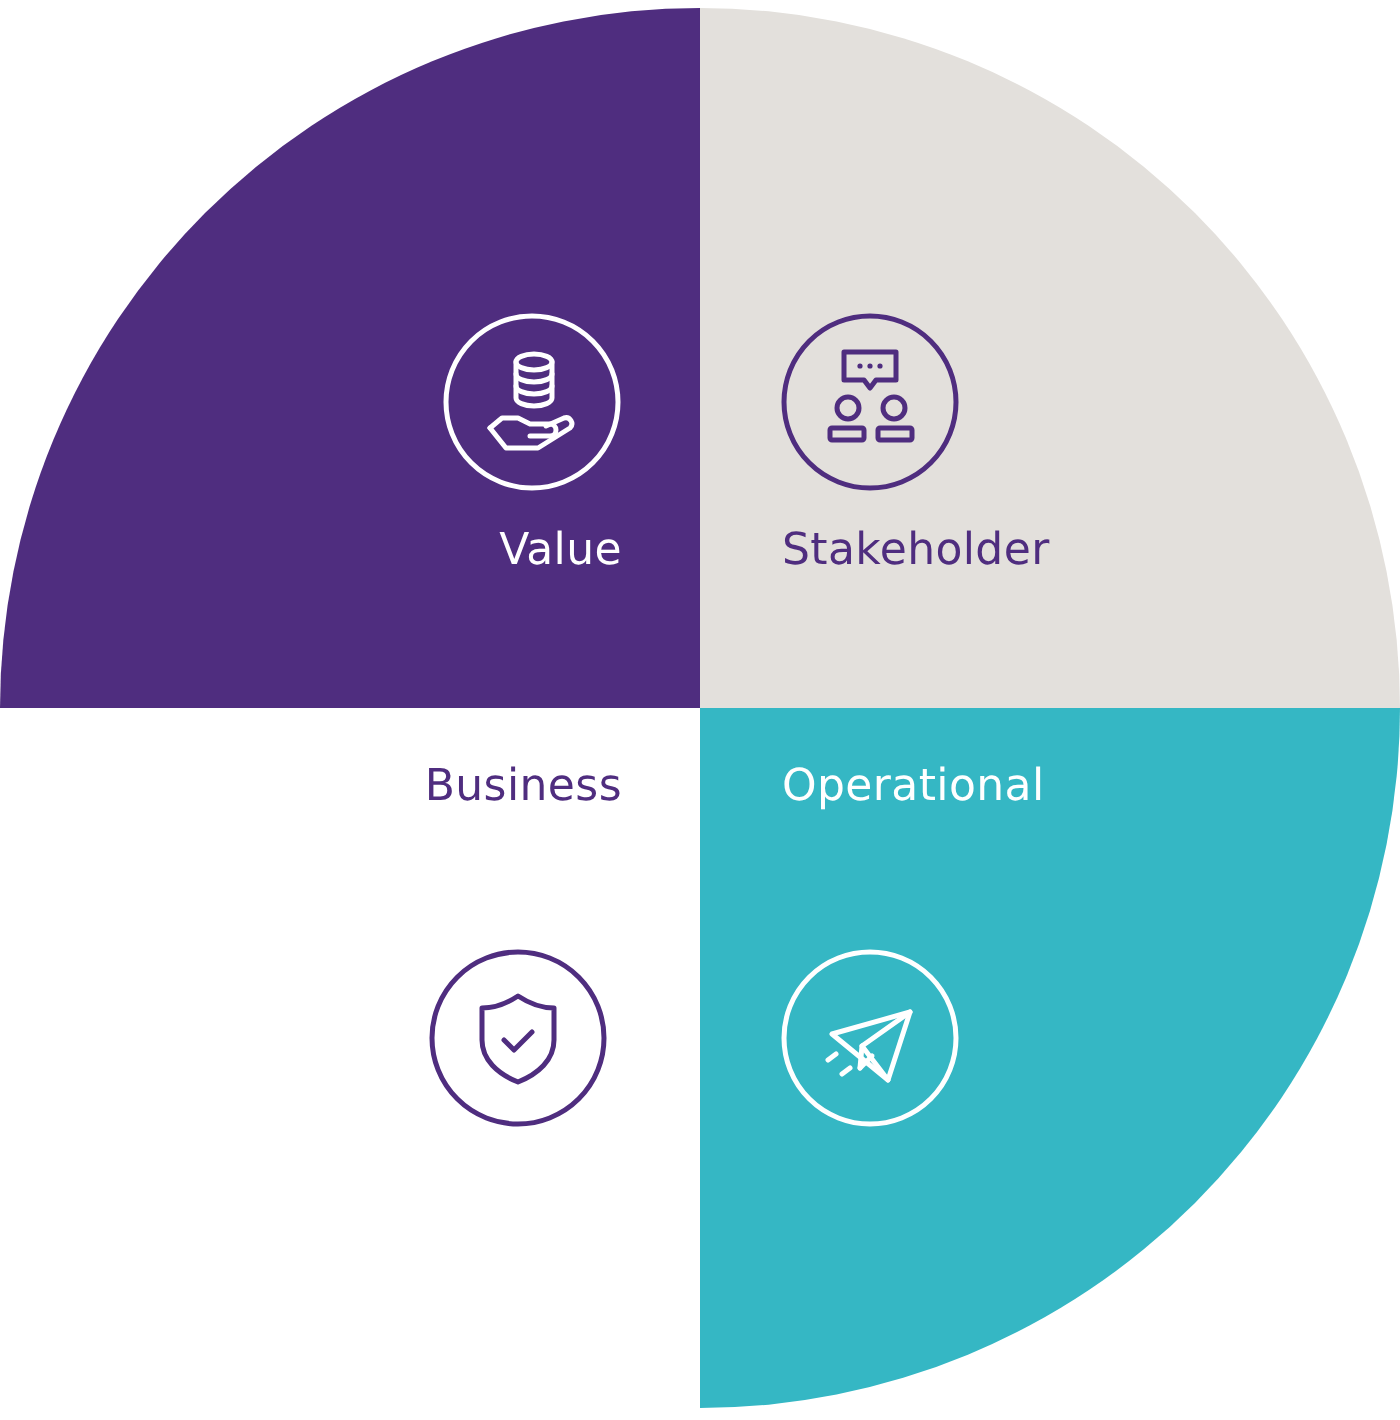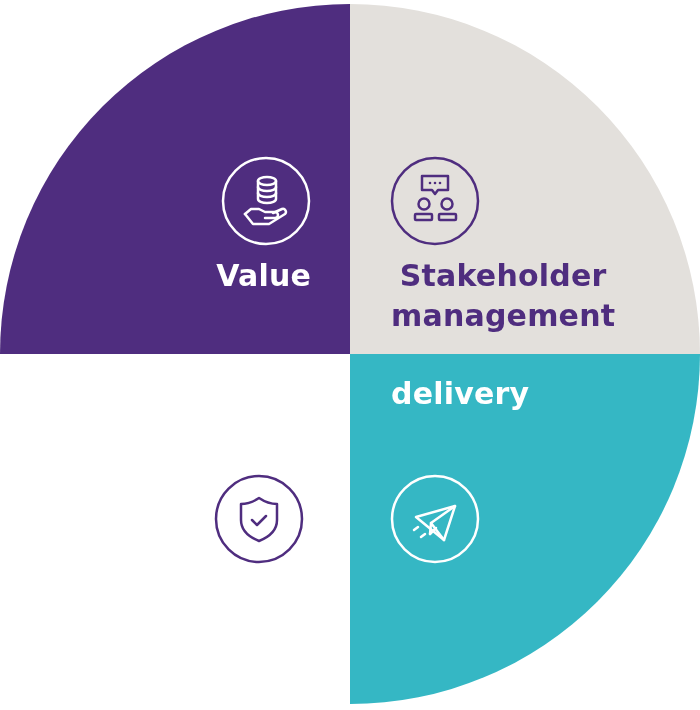--- a/index.html
+++ b/index.html
@@ -1,21 +1,21 @@
 <!DOCTYPE html>
 <html><head>
 <meta charset="utf-8">
 <style>
   html,body{margin:0;padding:0;background:#ffffff;}
   body{width:700px;height:710px;position:relative;overflow:hidden;font-family:"DejaVu Sans","Liberation Sans",sans-serif;}
   .wheel{position:absolute;left:0;top:0;width:700px;height:710px;}
-  .label{position:absolute;font-weight:bold;font-size:30px;line-height:40px;letter-spacing:0.2px;}
+  .label{position:absolute;font-weight:normal;font-size:22px;line-height:40px;letter-spacing:0.2px;}
   .label span{display:block;white-space:nowrap;}
   .right-align{text-align:right;}
-  .left-align{text-align:center;}
+  .left-align{text-align:right;}
   .icon{position:absolute;width:90px;height:90px;}
 </style>
 </head>
 <body>
 
 <svg class="wheel" viewBox="0 0 700 710" width="700" height="710">
 
   <path d="M350,354 L0,354 A350,350 0 0 1 350,4 Z" fill="#4f2d7f"></path>
 
   <path d="M350,354 L350,4 A350,350 0 0 1 700,354 Z" fill="#e3e0dc"></path>
@@ -72,21 +72,21 @@
     <path d="M31,63 l4,-3"></path>
   </g>
 </svg>
 
 <div class="label right-align" style="right:389px;top:256px;color:#ffffff;">
   <span>Value</span>
 </div>
 
 <div class="label left-align" style="left:391px;top:256px;color:#4f2d7f;">
   <span>Stakeholder</span>
-  <span>management</span>
 </div>
 
 <div class="label right-align" style="right:389px;top:374px;color:#4f2d7f;">
+  <span>Business</span>
 </div>
 
 <div class="label left-align" style="left:391px;top:374px;color:#ffffff;">
-  <span>delivery</span>
+  <span>Operational</span>
 </div>
 
 </body></html>

